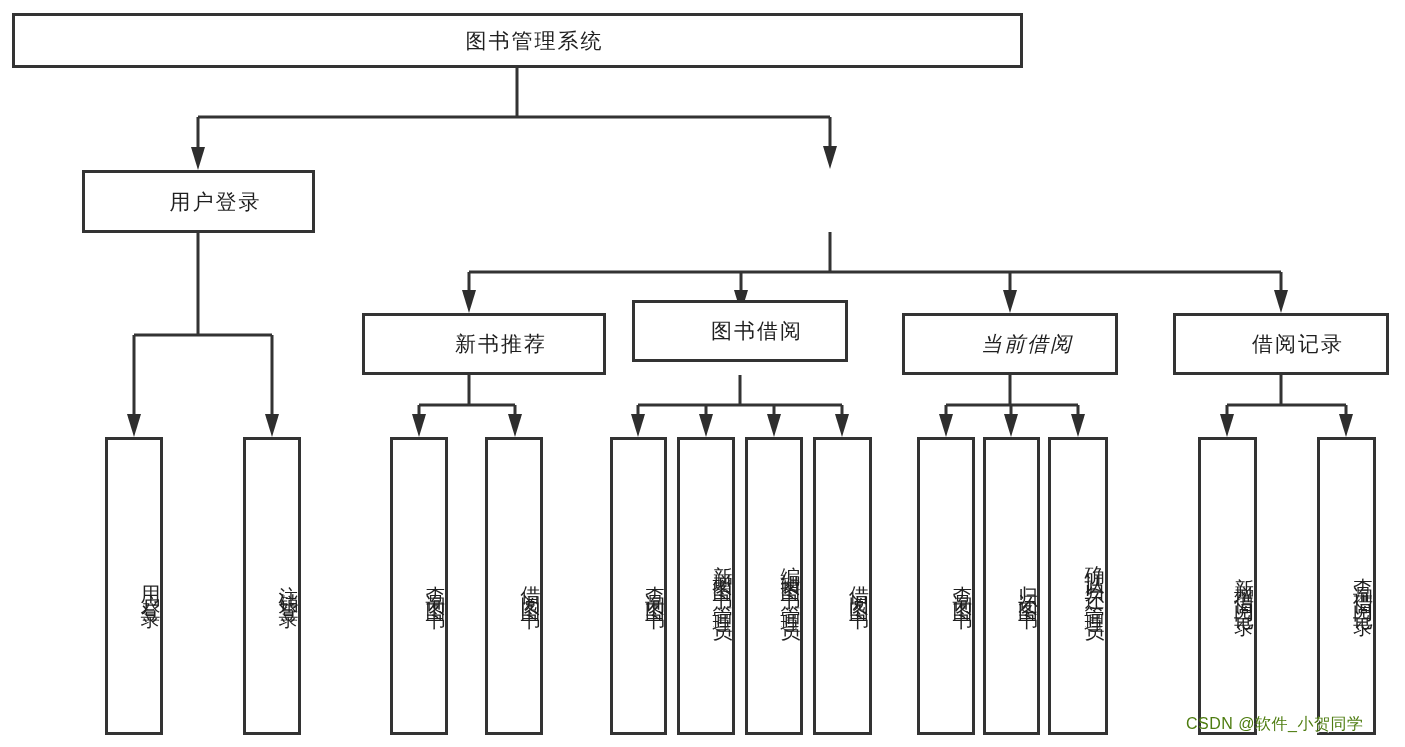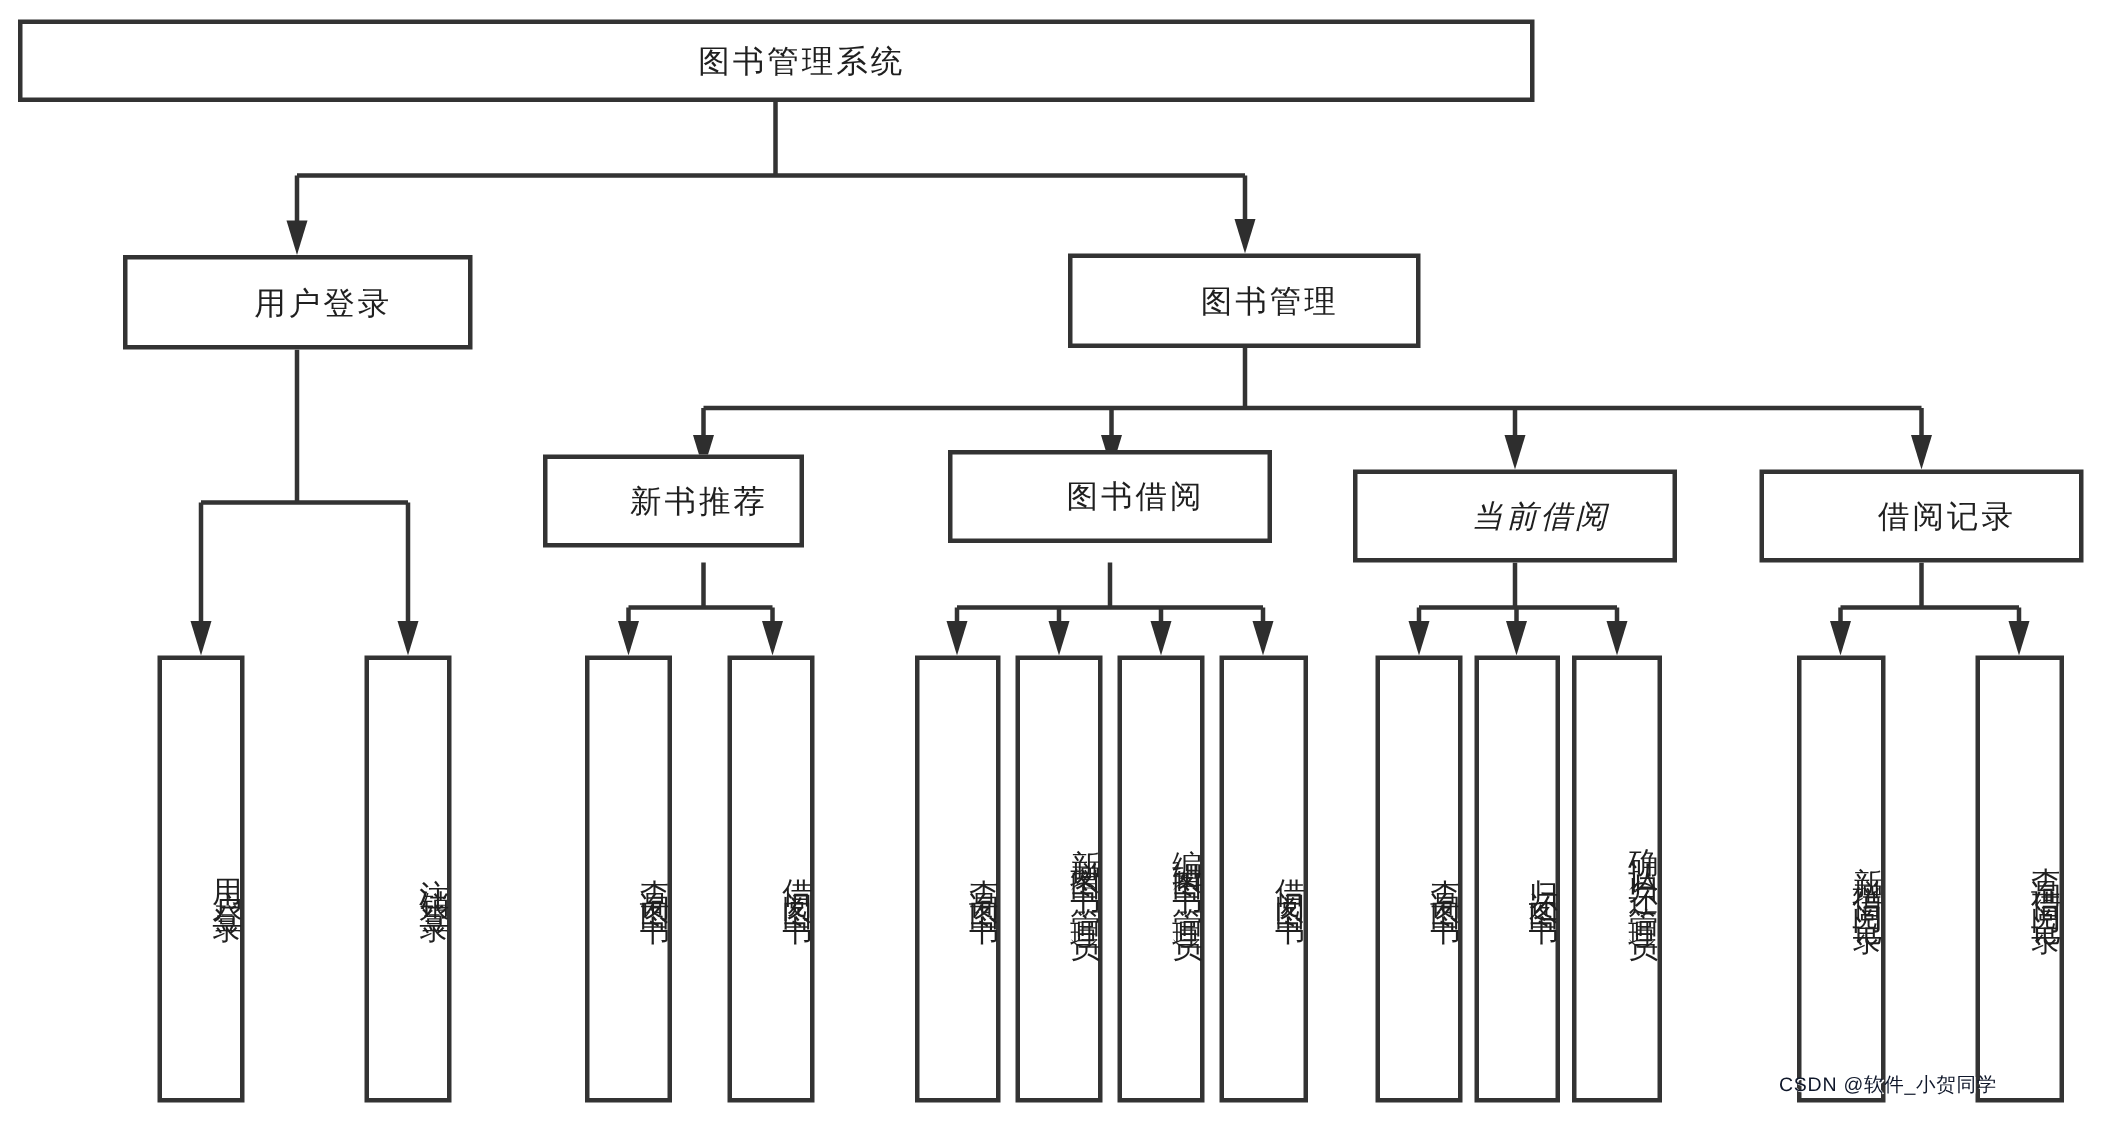--- a/index.html
+++ b/index.html
@@ -52,22 +52,22 @@
     text-orientation: mixed;
     font-size: 20px;
     letter-spacing: 8px;
     line-height: 1;
   }
   .watermark {
     position: absolute;
     left: 1186px;
     top: 714px;
     width: 215px;
-    font-size: 13px;
-    color: #0f172a;
+    font-size: 16px;
+    color: #4d7c0f;
     text-shadow: 1px 1px 0 #ffffff;
     white-space: nowrap;
     letter-spacing: 0.5px;
   }
 </style>
 </head>
 <body>
 
 <div class="stage">
 
@@ -107,25 +107,22 @@
     <polygon points="1339,414 1353,414 1346,437"></polygon>
   </svg>
 
   <div class="node h" style="left:12px; top:13px; width:1011px; height:55px;">
     <span>图书管理系统</span>
   </div>
 
   <div class="node h" style="left:82px; top:170px; width:233px; height:63px;">
     <span>用户登录</span>
   </div>
-  <div class="node h" style="left:712px; top:169px; width:235px; height:63px;">
-    <span>图书管理</span>
-  </div>
 
-  <div class="node h" style="left:362px; top:303px; width:174px; height:62px;">
+  <div class="node h" style="left:362px; top:313px; width:244px; height:62px;">
     <span>新书推荐</span>
   </div>
   <div class="node h" style="left:632px; top:300px; width:216px; height:62px;">
     <span>图书借阅</span>
   </div>
   <div class="node h" style="left:902px; top:313px; width:216px; height:62px;font-style:italic;">
     <span>当前借阅</span>
   </div>
   <div class="node h" style="left:1173px; top:313px; width:216px; height:62px;">
     <span>借阅记录</span>

